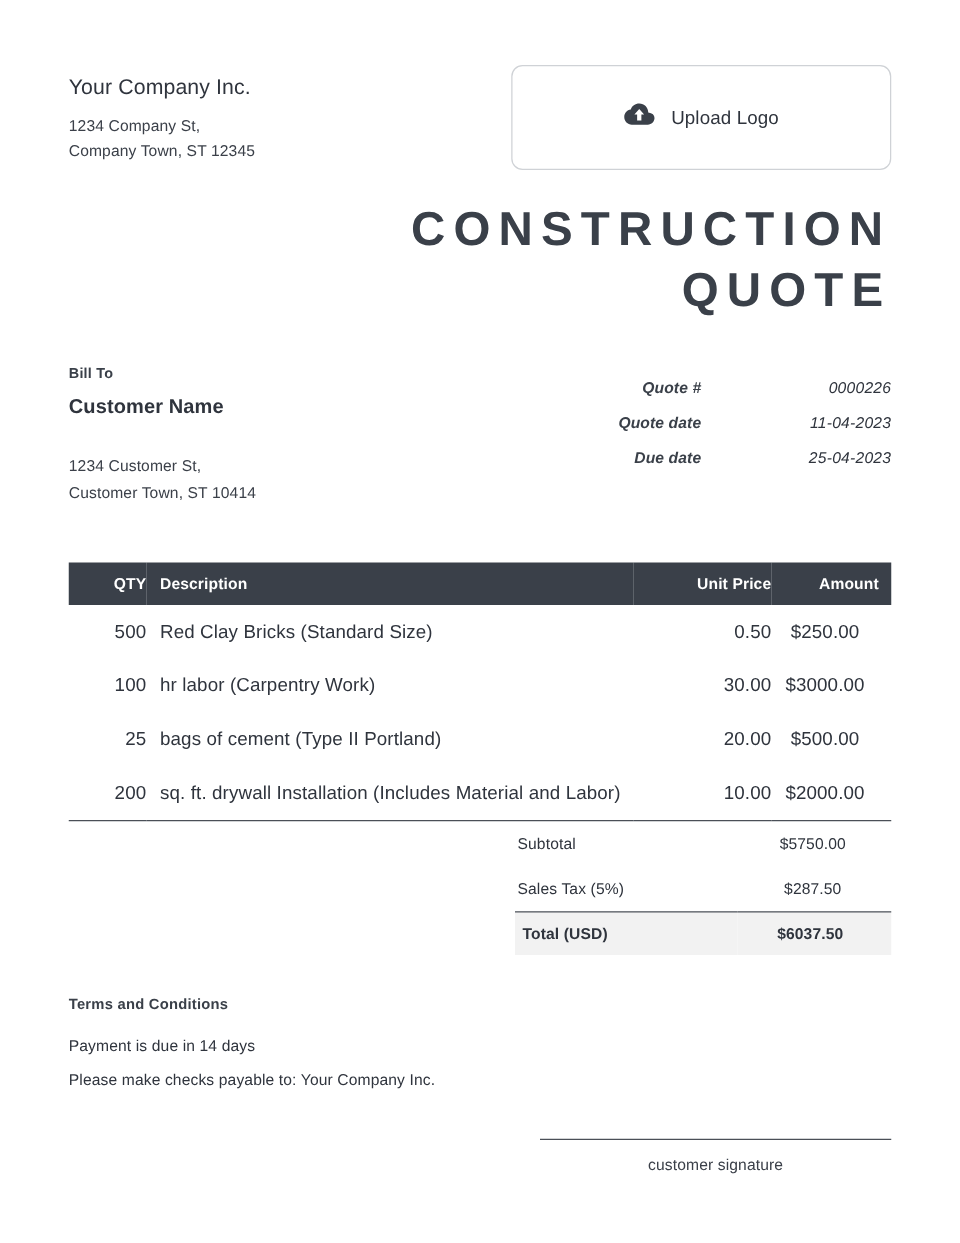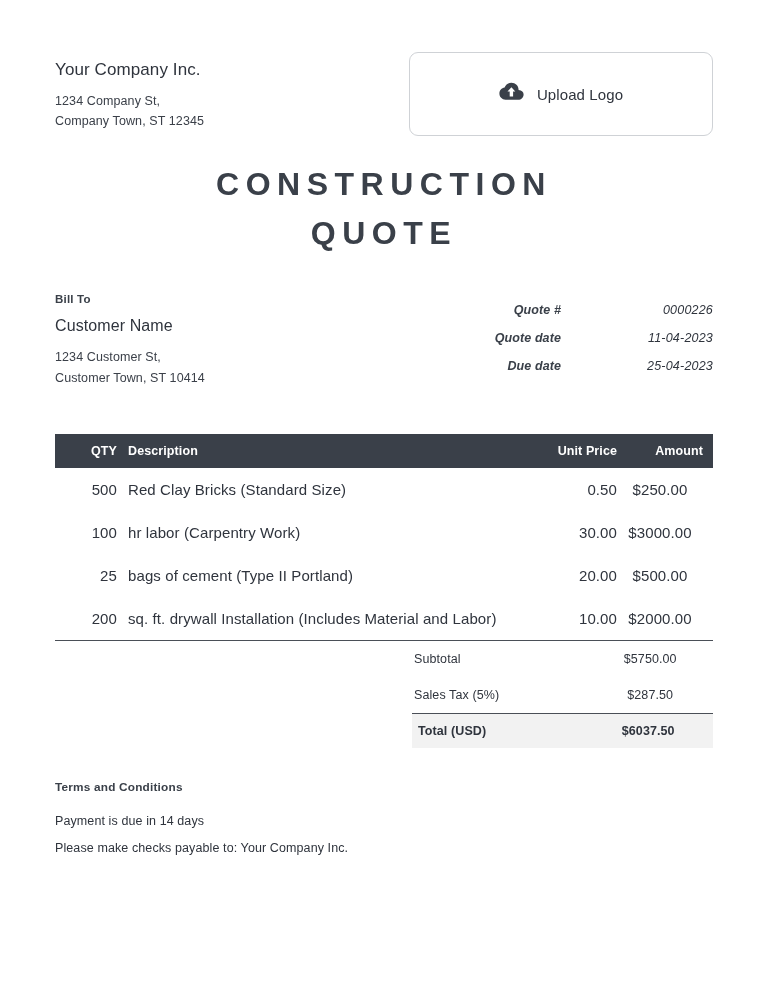--- a/index.html
+++ b/index.html
@@ -58,22 +58,22 @@
   .upload-label {
     font-size: 15px;
     color: #2f343d;
     letter-spacing: 0.1px;
   }
   .cloud-icon { display: block; }
 
   
   .doc-title {
     margin-top: 24px;
-    text-align: center;
-    font-size: 32px;
+    text-align: right;
+    font-size: 38px;
     font-weight: bold;
     letter-spacing: 6.5px;
     line-height: 49px;
     color: #3a4049;
   }
 
   
   .mid-row {
     display: flex;
     justify-content: space-between;
@@ -84,21 +84,22 @@
     font-size: 11.5px;
     font-weight: bold;
     color: #3a4049;
     letter-spacing: 0.2px;
     margin-bottom: 12px;
   }
   .customer-name {
     font-size: 16px;
     color: #2f343d;
     letter-spacing: 0.1px;
-    margin-bottom: 12px;
+    margin-bottom: 28px;
+    font-weight: bold;
   }
   .customer-addr-line {
     font-size: 12.5px;
     color: #3b4049;
     line-height: 21px;
     letter-spacing: 0.1px;
   }
 
   .meta-table {
     border-collapse: collapse;
@@ -326,14 +327,18 @@
       </tbody>
     </table>
   </div>
 
   <div class="terms">
     <div class="terms-title">Terms and Conditions</div>
     <div class="terms-line">Payment is due in 14 days</div>
     <div class="terms-line">Please make checks payable to: Your Company Inc.</div>
   </div>
 
+  <div class="signature">
+    <div class="sig-line"></div>
+    <div class="sig-caption">customer signature</div>
+  </div>
 
 </div>
 
 </body></html>

